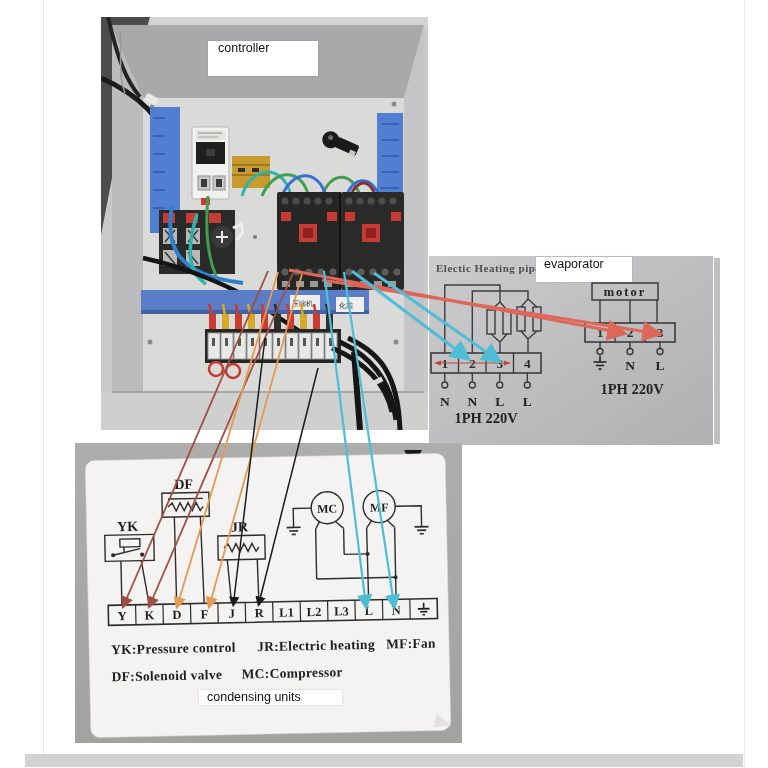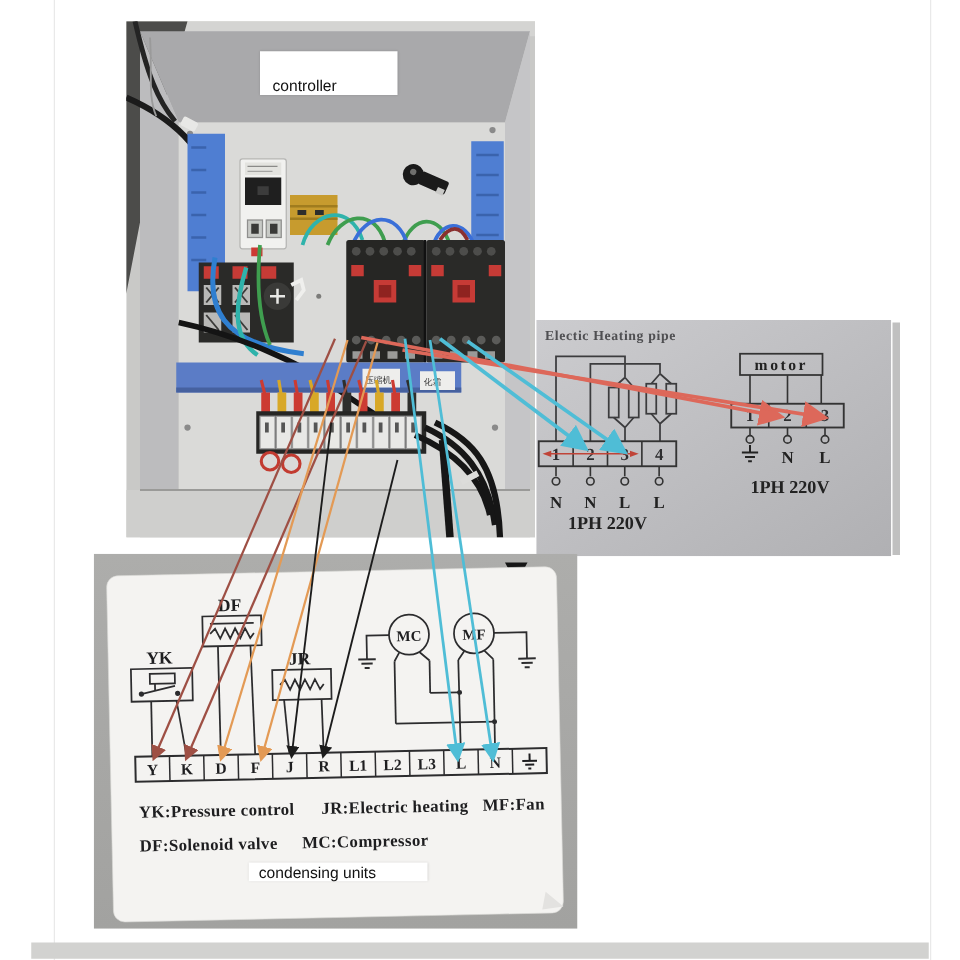--- a/index.html
+++ b/index.html
@@ -1,20 +1,20 @@
 <!DOCTYPE html>
 <html><head>
 <meta charset="utf-8">
 <style>
   html,body{margin:0;padding:0;background:#ffffff;}
   #app{position:relative;width:768px;height:768px;background:#ffffff;overflow:hidden;
        font-family:"Liberation Sans",sans-serif;}
   .abs{position:absolute;}
   .faint-line{position:absolute;top:0;bottom:0;width:1px;background:#e9e9e9;}
-  .overlay-label{position:absolute;background:#ffffff;display:flex;align-items:flex-end;
+  .overlay-label{position:absolute;background:#ffffff;display:flex;align-items:flex-start;
        box-shadow:0 0 2px rgba(0,0,0,0.15);font-size:12.5px;color:#111;}
   .bottom-bar{position:absolute;left:25px;top:754px;width:718px;height:13px;background:#d2d2d0;}
   .right-edge-strip{position:absolute;left:714px;top:258px;width:6px;height:186px;background:#c0c0c0;}
   svg{display:block;}
   text{font-family:"Liberation Serif","DejaVu Serif",serif;}
   .sans{font-family:"Liberation Sans",sans-serif;}
 </style>
 </head>
 <body>
 
@@ -363,20 +363,23 @@
       <g font-size="13.5" font-weight="bold" fill="#222" text-anchor="middle">
         <text x="630" y="370">N</text>
         <text x="660" y="370">L</text>
       </g>
       <text x="632" y="394" font-size="14.5" font-weight="bold" fill="#222" text-anchor="middle">1PH 220V</text>
     </g>
   </svg>
 
   <div class="right-edge-strip"></div>
 
+  <div class="overlay-label" style="left:536px;top:257px;width:88px;height:25px;padding-left:8px">
+    <span>evaporator</span>
+  </div>
 
   <svg class="abs" style="left:75px;top:443px" width="387" height="300" viewBox="75 443 387 300">
     <defs>
       <linearGradient id="bpg" x1="0" y1="0" x2="0" y2="1">
         <stop offset="0" stop-color="#adadab"></stop>
           <stop offset="1" stop-color="#a2a2a0"></stop>
       </linearGradient>
     </defs>
     <rect x="75" y="443" width="387" height="300" fill="url(#bpg)"></rect>
     <path d="M404,450 Q413,469 422,450 Z" fill="#161616"></path>

